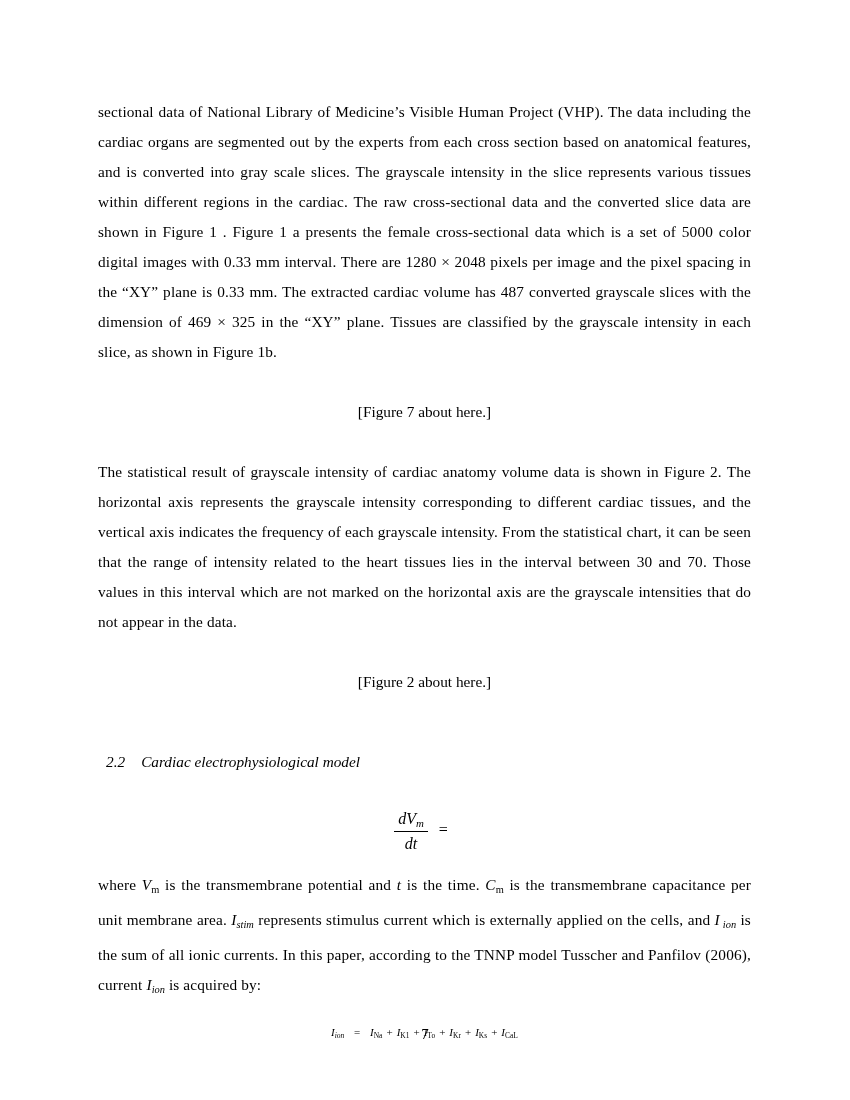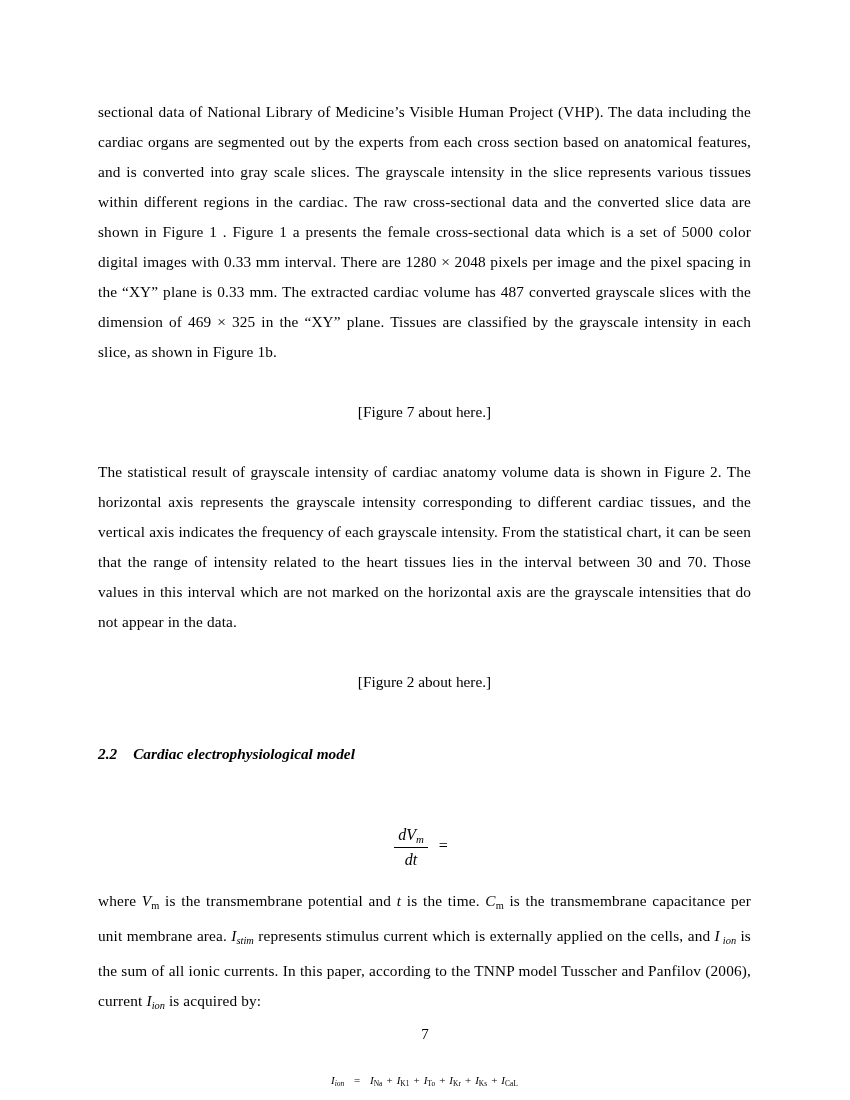--- a/index.html
+++ b/index.html
@@ -48,35 +48,34 @@
   }
   .gap-30 { height: 30px; }
   .gap-21 { height: 21px; }
   .gap-24 { height: 24px; }
   .gap-13 { height: 13px; }
   .gap-16 { height: 16px; }
   .gap-18 { height: 18px; }
   .gap-9  { height: 9px; }
 
   h2.section-head {
-    margin: 0;
+    margin: 8px;
     font-size: 15.3px;
     line-height: 24px;
-    font-weight: bold;
+    font-weight: normal;
     font-style: italic;
     text-align: left;
   }
   h2.section-head .secnum { margin-right: 16px; }
 
   
   .math-block {
     text-align: center;
     font-size: 15.3px;
     line-height: 1.2;
-    margin-top: 32px;
   }
   .mathrow {
     display: inline-block;
     white-space: nowrap;
     vertical-align: middle;
   }
   .mi {
     font-family: "Liberation Serif", "DejaVu Serif", serif;
     font-style: italic;
   }

